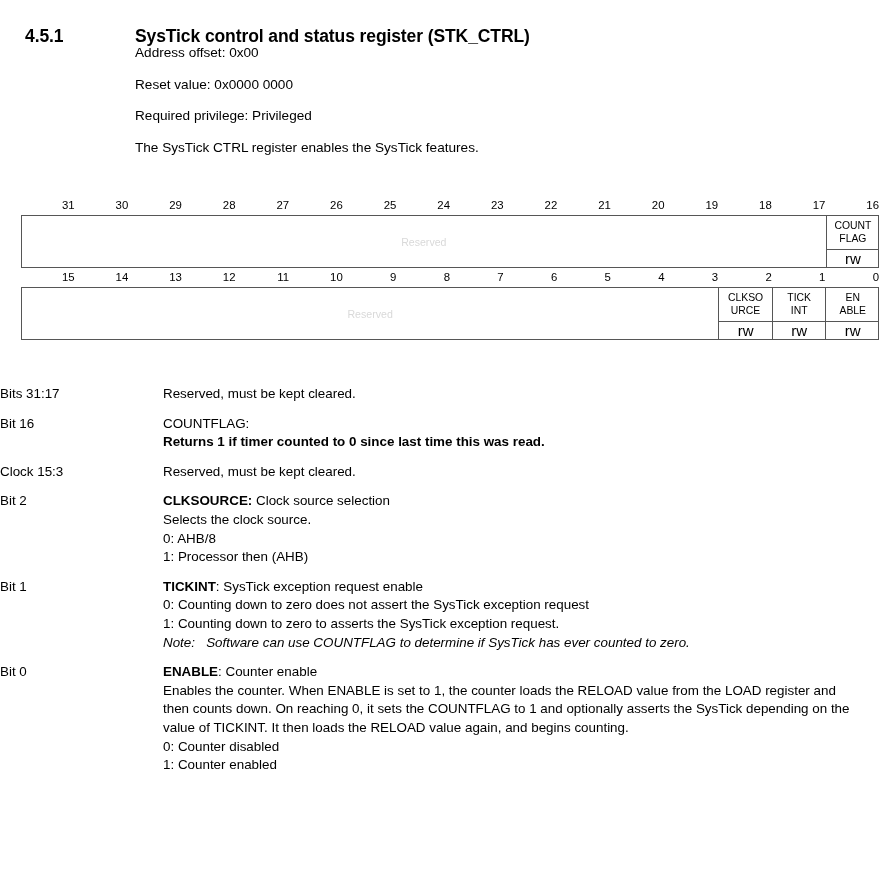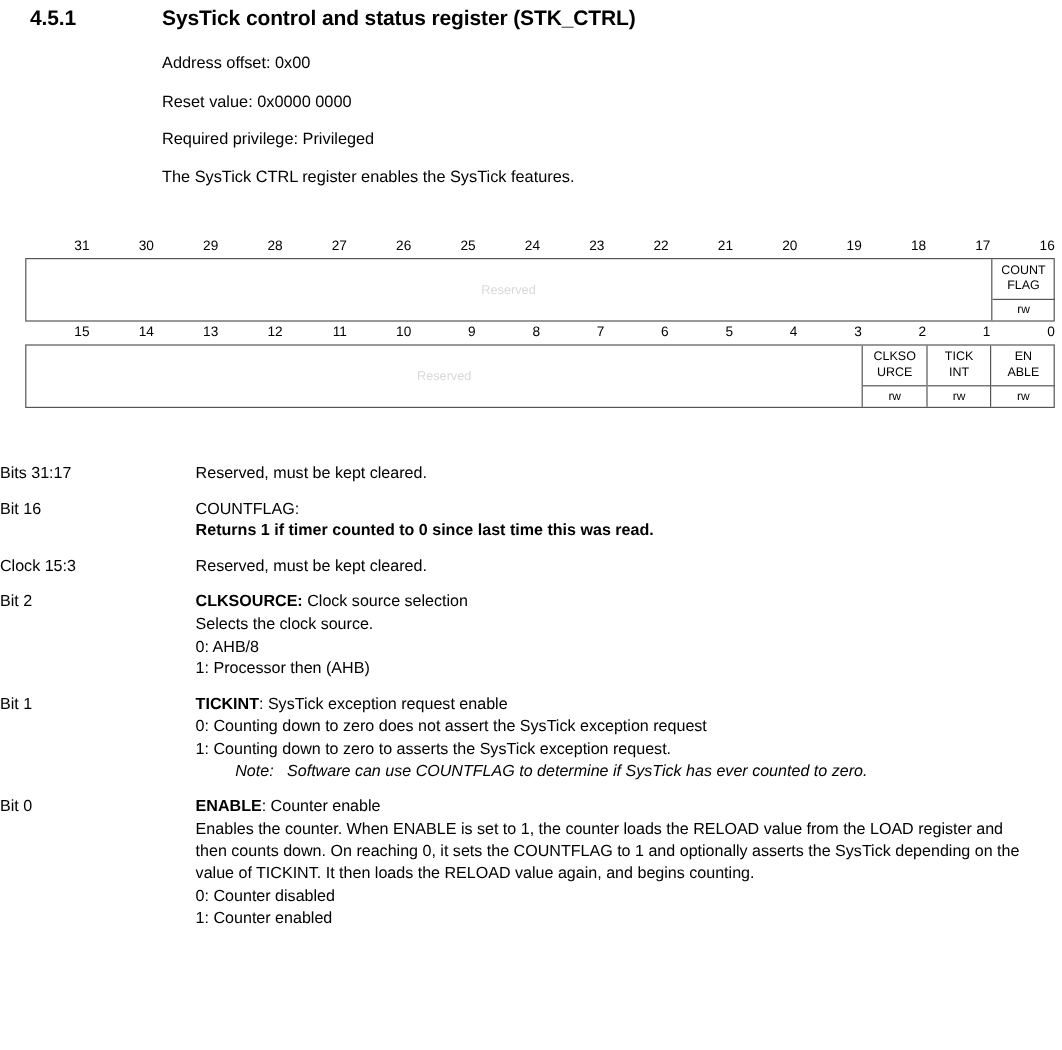--- a/index.html
+++ b/index.html
@@ -19,21 +19,21 @@
     position: relative;
     width: 885px;
     height: 875px;
     overflow: hidden;
   }
 
   
   .heading {
     position: absolute;
     left: 25px;
-    top: 5px;
+    top: 26px;
     display: flex;
     align-items: baseline;
     font-weight: bold;
     font-size: 17.5px;
     letter-spacing: -0.1px;
   }
   .heading-num {
     width: 110px;
     flex: 0 0 110px;
   }
@@ -110,21 +110,21 @@
     border-bottom: 1px solid #565656;
     font-size: 10.4px;
     line-height: 12.5px;
     text-align: center;
   }
   .field-access {
     flex: 1 1 auto;
     display: flex;
     align-items: center;
     justify-content: center;
-    font-size: 10px;
+    font-size: 15px;
   }
   .bitnums.second { margin-top: 0px; }
 
   
   .bitdesc {
     position: absolute;
     left: 0px;
     top: 385px;
     width: 885px;
     font-size: 13.4px;
@@ -149,21 +149,21 @@
   }
   .bitentry .body > div {
     line-height: 18.6px;
   }
   .bitentry .body .para {
     max-width: 690px;
   }
   b { font-weight: bold; }
   i { font-style: italic; }
   .note-label { font-style: italic; }
-  .note-line { font-style: italic; white-space: nowrap; margin-left: 33px; }
+  .note-line { font-style: italic; white-space: nowrap; }
   .nowrap { white-space: nowrap; }
 </style>
 </head>
 <body>
 
 <div class="page">
 
   <div class="heading">
     <span class="heading-num">4.5.1</span>
     <span class="heading-title">SysTick control and status register (STK_CTRL)</span>

